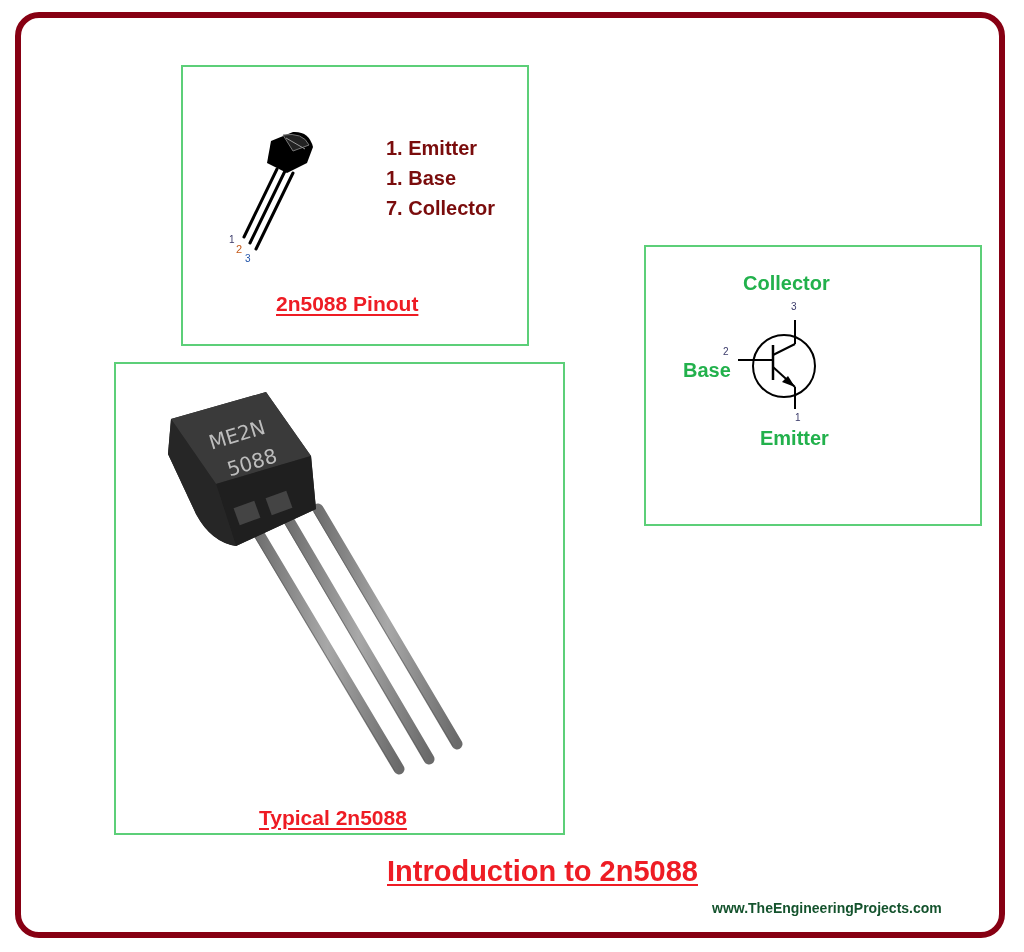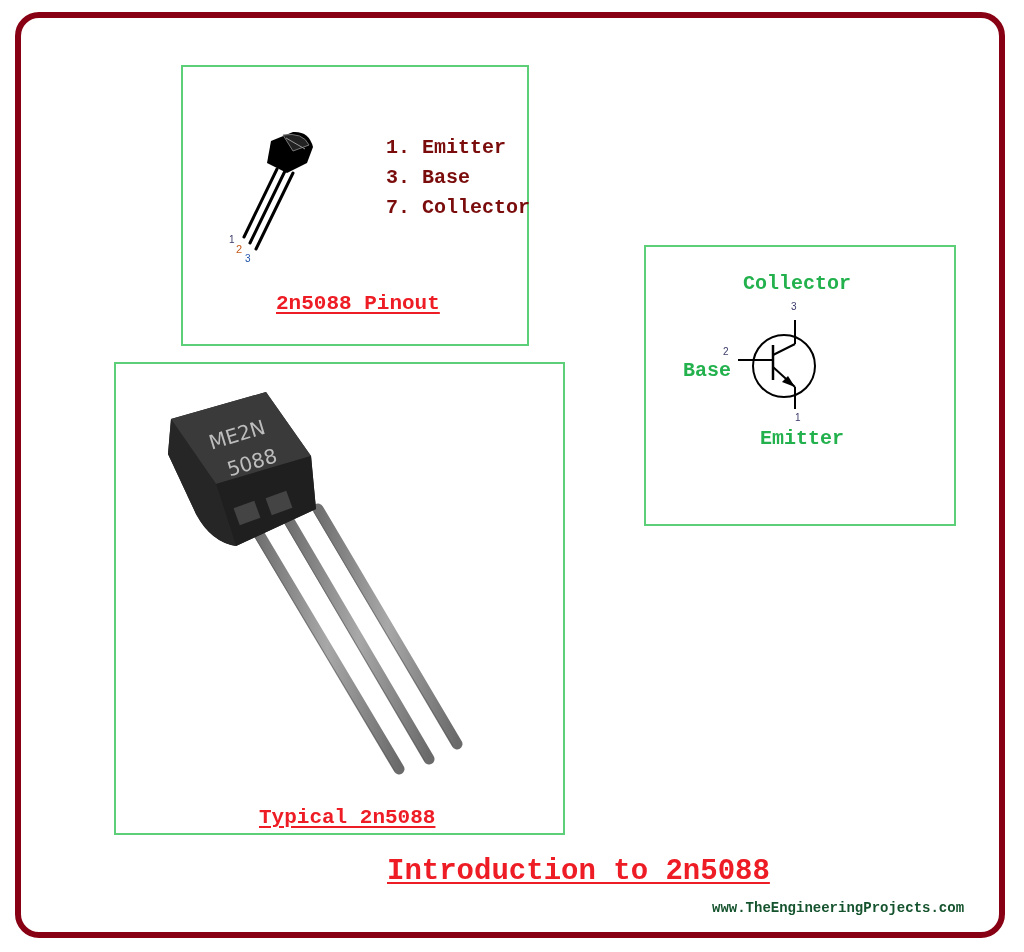--- a/index.html
+++ b/index.html
@@ -1,19 +1,19 @@
 <!DOCTYPE html>
 <html><head>
 <meta charset="utf-8">
 <style>
   html, body { margin:0; padding:0; background:#ffffff; }
   body { width:1024px; height:952px; position:relative; overflow:hidden; font-family:"Liberation Sans", "DejaVu Sans", sans-serif; }
   .frame { position:absolute; left:15px; top:12px; width:978px; height:914px; border:6px solid #870013; border-radius:24px; box-sizing:content-box; }
   .box { position:absolute; border:2px solid #5ccf78; box-sizing:border-box; background:#fff; }
-  .lbl { position:absolute; font-weight:bold; white-space:nowrap;font-family:Liberation Mono, monospace; }
+  .lbl { position:absolute; font-weight:bold; white-space:nowrap; }
   .red-u { color:#ee1c24; text-decoration:underline; text-decoration-thickness:2px; text-underline-offset:3px; }
   .dark-red { color:#7a0c0c; font-size:20px; line-height:30px; }
   .green { color:#22b14c; font-size:20px; }
   svg { position:absolute; overflow:visible; }
 </style>
 </head>
 <body>
 
 <div class="frame"></div>
 
@@ -26,27 +26,27 @@
     </g>
     <path d="M48 12 L70 3 Q86 2 90 18 L84 34 L64 44 L44 34 Z" fill="#000"></path>
     <path d="M60 6 Q80 3 86 16 L70 22 Z" fill="#222" stroke="#777" stroke-width="1"></path>
     <line x1="63" y1="9" x2="82" y2="20" stroke="#999" stroke-width="1"></line>
     <text x="6" y="114" font-size="10" fill="#3a3a6a" font-family="Liberation Sans, sans-serif">1</text>
     <text x="13" y="124" font-size="11" fill="#c45a1a" font-family="Liberation Sans, sans-serif">2</text>
     <text x="22" y="133" font-size="10" fill="#2255aa" font-family="Liberation Sans, sans-serif">3</text>
   </svg>
   <div class="lbl dark-red" style="left:203px;top:66px;">
     <div>1. Emitter</div>
-    <div>3. Base</div>
+    <div>1. Base</div>
     <div>7. Collector</div>
   </div>
   <div class="lbl red-u" style="left:93px;top:225px;font-size:21px;">2n5088 Pinout</div>
 </div>
 
-<div class="box" style="left:644px;top:245px;width:312px;height:281px;">
+<div class="box" style="left:644px;top:245px;width:338px;height:281px;">
   <div class="lbl green" style="left:97px;top:25px;">Collector</div>
   <div class="lbl green" style="left:37px;top:112px;">Base</div>
   <div class="lbl green" style="left:114px;top:180px;">Emitter</div>
   <svg width="120" height="120" style="left:70px;top:50px;">
     <g stroke="#000" stroke-width="2" fill="none">
       <circle cx="68" cy="69" r="31"></circle>
       <line x1="22" y1="63" x2="57" y2="63"></line>
       <line x1="57" y1="48" x2="57" y2="83" stroke-width="2.5"></line>
       <line x1="57" y1="58" x2="79" y2="47"></line>
       <line x1="79" y1="47" x2="79" y2="23"></line>

